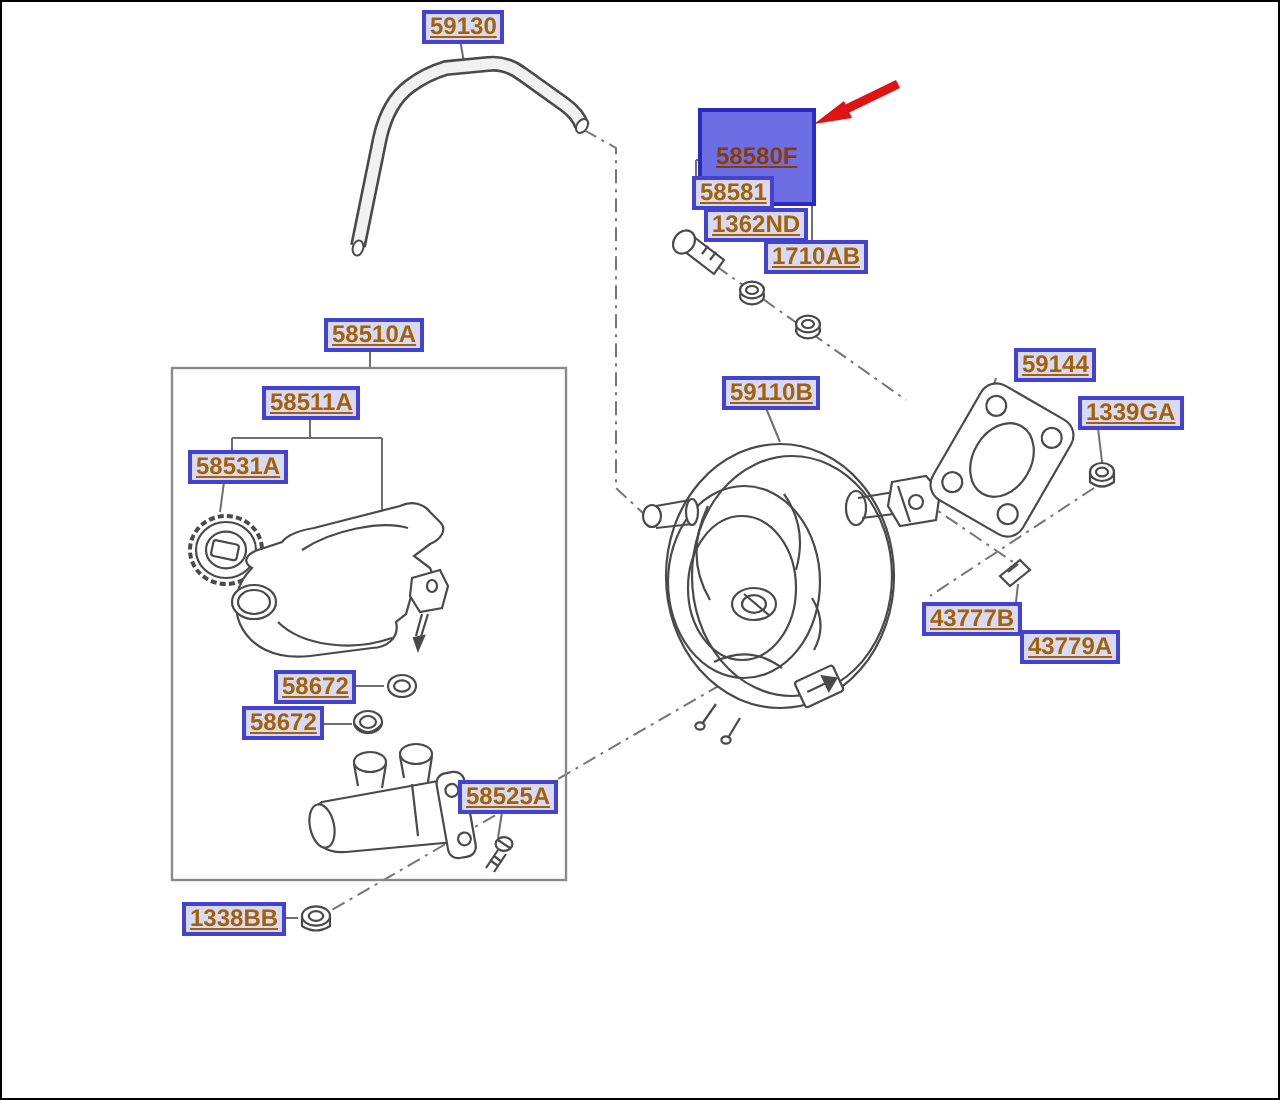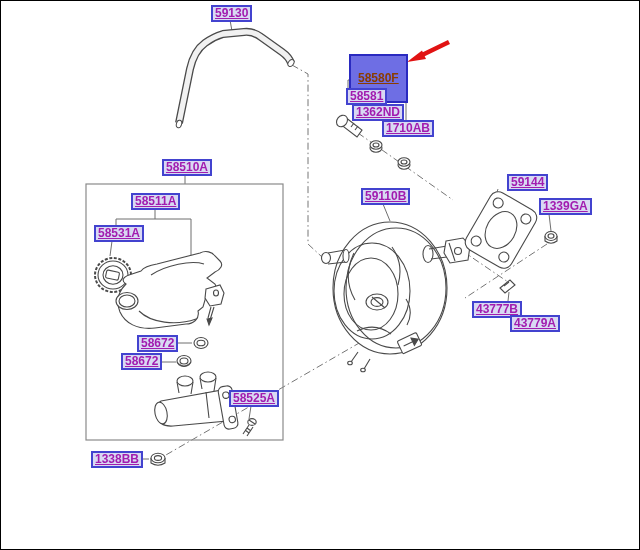--- a/index.html
+++ b/index.html
@@ -5,33 +5,33 @@
   html,body{margin:0;padding:0;background:#fff;}
   #canvas{
     position:relative;width:640px;height:550px;box-sizing:border-box;
     background:#ffffff;border:1px solid #000;overflow:hidden;
     font-family:"Liberation Sans", sans-serif;
   }
   #art{position:absolute;left:0;top:0;width:640px;height:550px;}
   .plabel{
     position:absolute;
     font:bold 12px/13px "Liberation Sans", sans-serif;
-    color:#a21caf;background:#d9d9f3;border:2px solid #4343cf;
+    color:#a16207;background:#d9d9f3;border:2px solid #4343cf;
     padding:0 2px;text-decoration:underline;white-space:nowrap;cursor:pointer;
   }
   .plabel.hl{background:#6e6ee4;color:#8a3c00;border-color:#2a2ac0;padding:16px 7px;}
   .lp59130 {left:210px;top:4px;}
   .lp58580F{left:348px;top:53px;}
   .lp58581 {left:325px;top:87px;margin-left:20px;}
   .lp1362ND{left:351px;top:103px;}
   .lp1710AB{left:381px;top:119px;}
   .lp59110B{left:360px;top:187px;}
   .lp59144 {left:506px;top:173px;}
   .lp1339GA{left:523px;top:197px;margin-left:15px;}
-  .lp43777B{left:471px;top:300px;}
+  .lp43777B{left:460px;top:300px;}
   .lp43779A{left:485px;top:314px;margin-left:24px;}
   .lp58510A{left:161px;top:158px;}
   .lp58511A{left:130px;top:192px;}
   .lp58531A{left:93px;top:224px;}
   .lp58672a{left:136px;top:334px;}
   .lp58672b{left:120px;top:352px;}
   .lp58525A{left:228px;top:389px;}
   .lp1338BB{left:90px;top:450px;}
 </style>
 </head>

